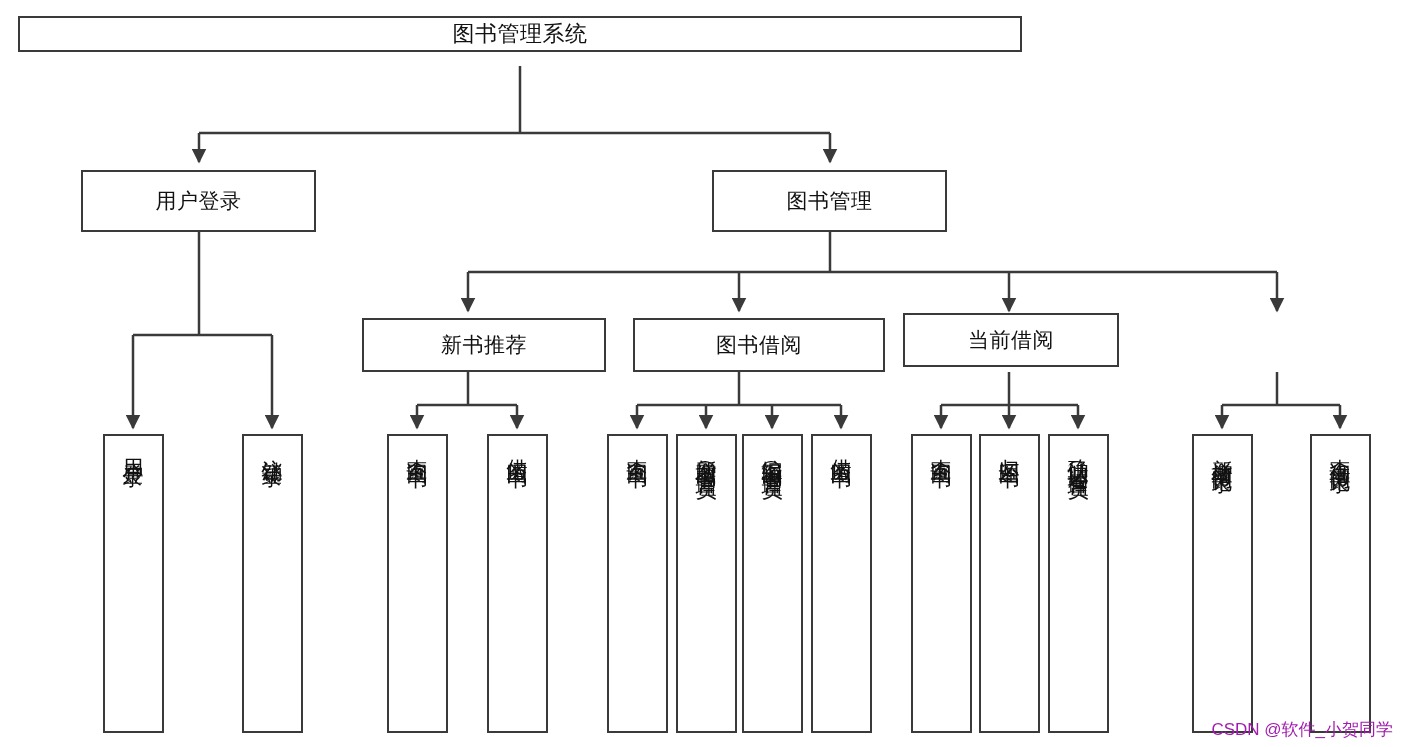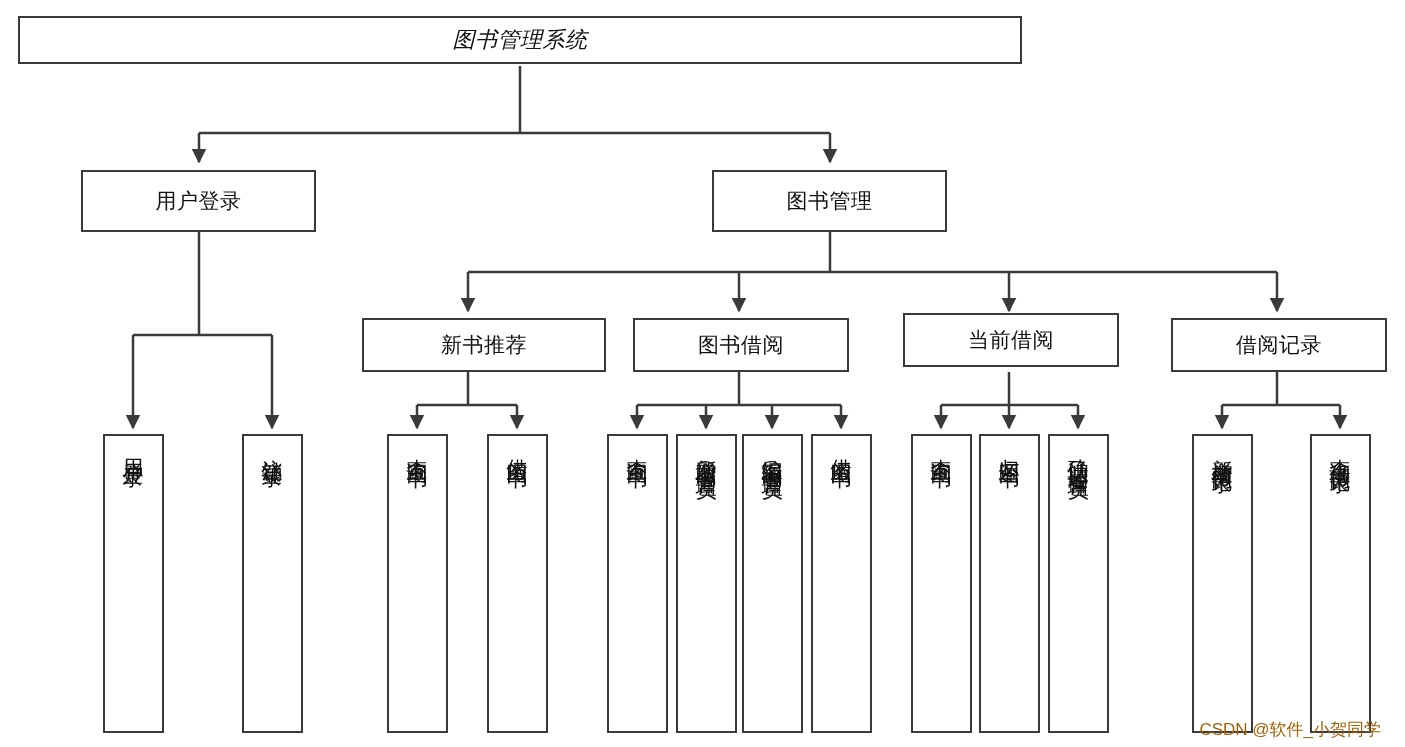--- a/index.html
+++ b/index.html
@@ -58,24 +58,24 @@
   .node.vert .label {
     writing-mode: vertical-rl;
     text-orientation: upright;
     font-size: 21px;
     line-height: 1.0;
     letter-spacing: 3px;
     white-space: nowrap;
   }
   #watermark {
     position: absolute;
-    right: 24px;
+    right: 12px;
     bottom: 6px;
     font-size: 17px;
-    color: #a16207;
+    color: #a21caf;
     z-index: 3;
     white-space: nowrap;
   }
 </style>
 </head>
 <body>
 
 <div id="canvas">
 
   <svg id="edges" viewBox="0 0 1405 747" width="1405" height="747" xmlns="http://www.w3.org/2000/svg">
@@ -121,43 +121,40 @@
       <path d="M 1009 405 L 1009 428" marker-end="url(#arrow)"></path>
       <path d="M 1078 405 L 1078 428" marker-end="url(#arrow)"></path>
 
       <path d="M 1277 372 L 1277 405"></path>
       <path d="M 1222 405 L 1340 405"></path>
       <path d="M 1222 405 L 1222 428" marker-end="url(#arrow)"></path>
       <path d="M 1340 405 L 1340 428" marker-end="url(#arrow)"></path>
     </g>
   </svg>
 
-  <div class="node horiz root" style="left:18px; top:16px; width:1004px; height:48px;font-style:italic;">
+  <div class="node horiz root" style="left:18px; top:16px; width:1004px; height:36px;">
     <span class="label">图书管理系统</span>
   </div>
 
   <div class="node horiz" style="left:81px; top:170px; width:235px; height:62px;">
     <span class="label">用户登录</span>
   </div>
   <div class="node horiz" style="left:712px; top:170px; width:235px; height:62px;">
     <span class="label">图书管理</span>
   </div>
 
   <div class="node horiz" style="left:362px; top:318px; width:244px; height:54px;">
     <span class="label">新书推荐</span>
   </div>
-  <div class="node horiz" style="left:633px; top:318px; width:216px; height:54px;">
+  <div class="node horiz" style="left:633px; top:318px; width:252px; height:54px;">
     <span class="label">图书借阅</span>
   </div>
   <div class="node horiz" style="left:903px; top:313px; width:216px; height:54px;">
     <span class="label">当前借阅</span>
   </div>
-  <div class="node horiz" style="left:1171px; top:318px; width:216px; height:54px;">
-    <span class="label">借阅记录</span>
-  </div>
 
   <div class="node vert" style="left:103px; top:434px; width:61px; height:299px;">
     <span class="label">用户登录</span>
   </div>
   <div class="node vert" style="left:242px; top:434px; width:61px; height:299px;">
     <span class="label">注销登录</span>
   </div>
 
   <div class="node vert" style="left:387px; top:434px; width:61px; height:299px;">
     <span class="label">查询图书</span>

